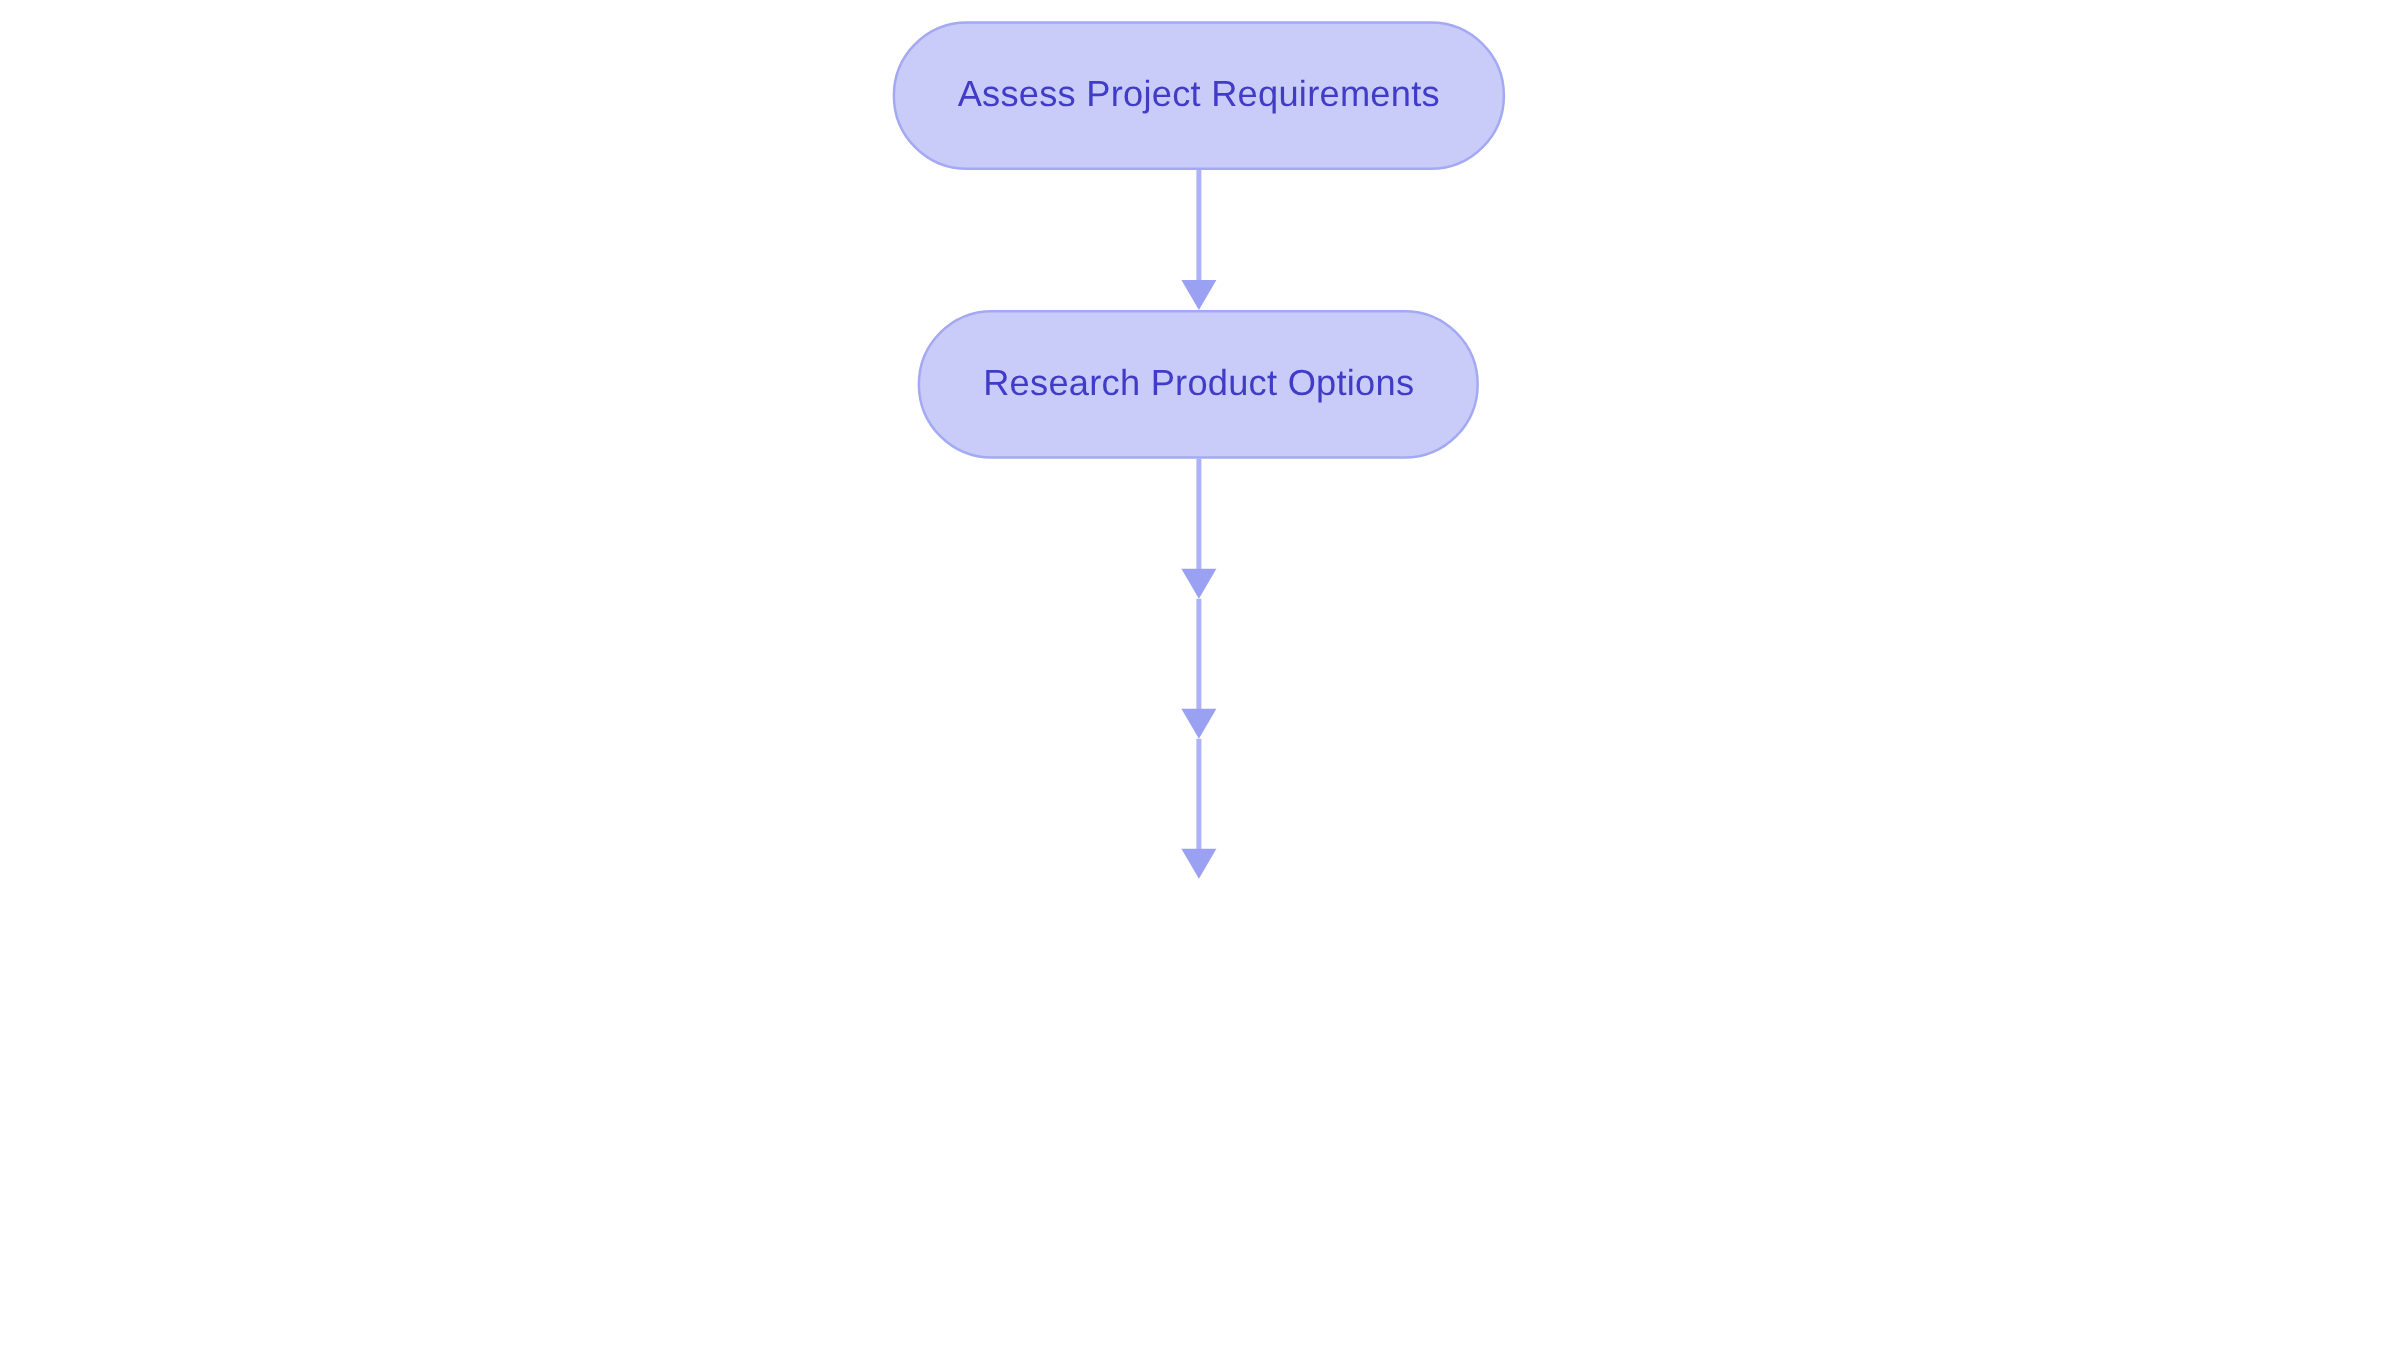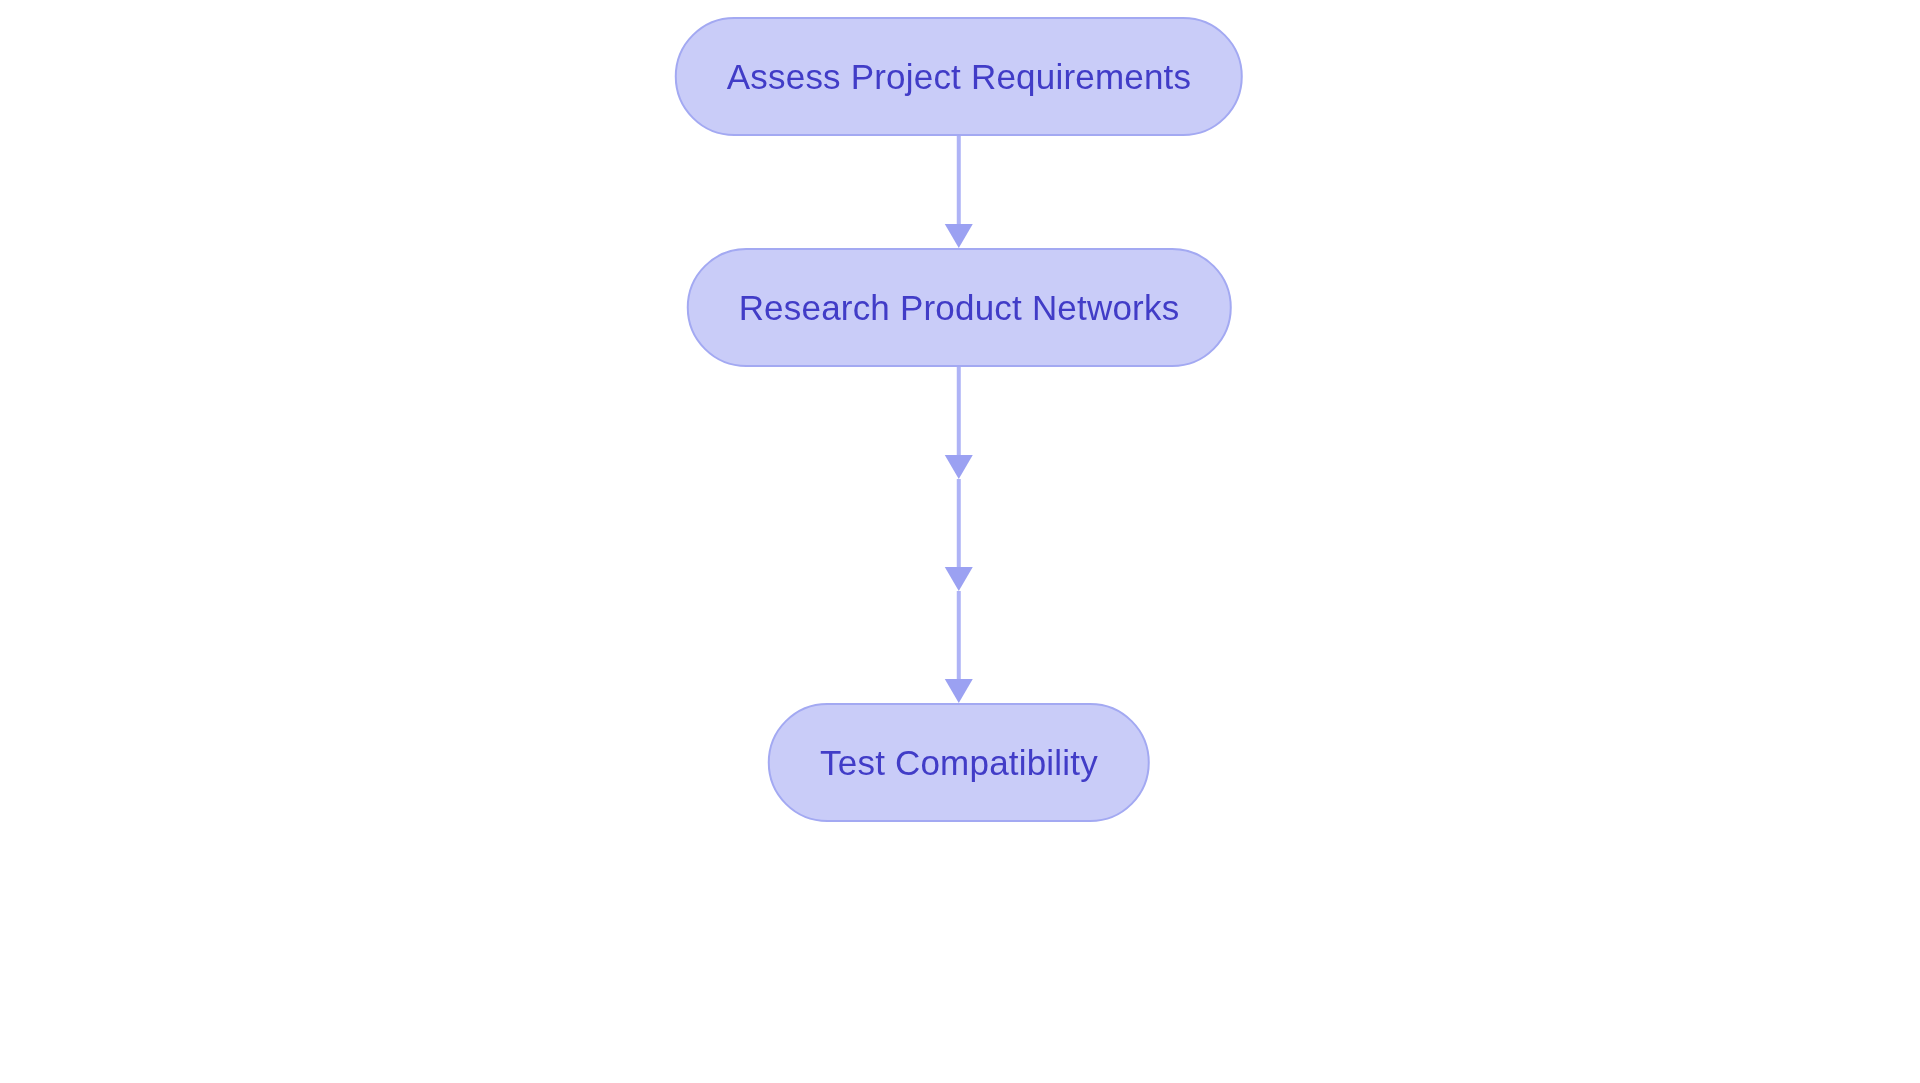--- a/index.html
+++ b/index.html
@@ -26,21 +26,21 @@
   }
   .node {
     box-sizing: border-box;
     height: 119px;
     min-width: 330px;
     padding: 0 50px;
     border-radius: 60px;
     background: var(--node-fill, #c9ccf8);
     border: 2px solid var(--node-border, #a3a9f2);
     color: var(--node-text, #413cc7);
-    font-size: 35px;
+    font-size: 29px;
     letter-spacing: 0.2px;
     display: flex;
     align-items: center;
     justify-content: center;
     white-space: nowrap;
   }
   .connector {
     position: relative;
     width: 30px;
     height: 112px;
@@ -76,38 +76,35 @@
     <div class="node">
       <span>Assess Project Requirements</span>
     </div>
 
     <div class="connector">
       <div class="line"></div>
       <div class="head"></div>
     </div>
 
     <div class="node">
-      <span>Research Product Networks</span>
+      <span>Research Product Options</span>
     </div>
 
     <div class="connector">
       <div class="line"></div>
       <div class="head"></div>
     </div>
 
 
     <div class="connector">
       <div class="line"></div>
       <div class="head"></div>
     </div>
 
 
     <div class="connector">
       <div class="line"></div>
       <div class="head"></div>
     </div>
 
-    <div class="node">
-      <span>Test Compatibility</span>
-    </div>
 
   </div>
 </div>
 
 </body></html>

